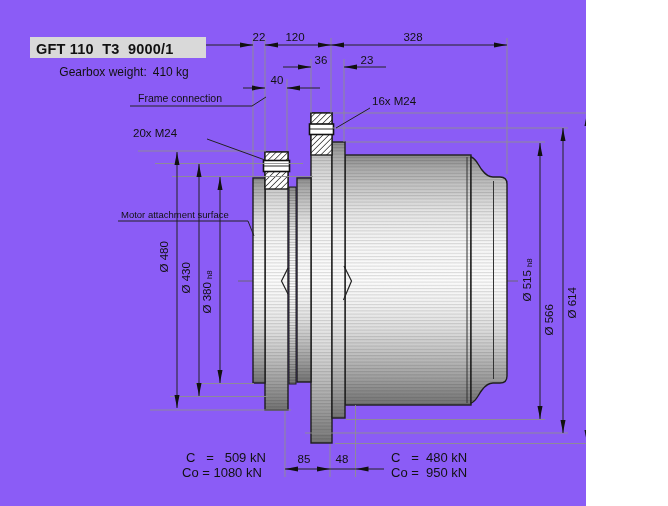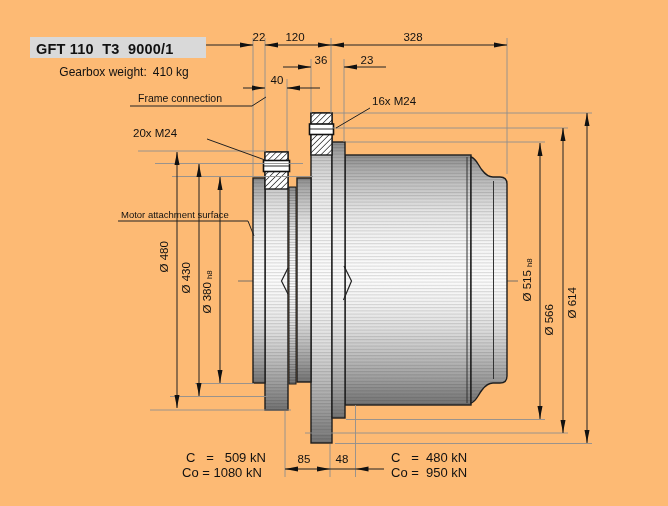--- a/index.html
+++ b/index.html
@@ -1,16 +1,16 @@
 <!DOCTYPE html>
 <html><head>
 <meta charset="utf-8">
 <style>
   html,body{margin:0;padding:0;background:#fff;}
-  #canvas{position:relative;width:668px;height:506px;background:#fdba74;overflow:hidden;
+  #canvas{position:relative;width:586px;height:506px;background:#8b5cf6;overflow:hidden;
           font-family:"Liberation Sans","DejaVu Sans",sans-serif;}
   svg text{white-space:pre;fill:#111;font-family:"Liberation Sans","DejaVu Sans",sans-serif;}
   .dim{font-size:11.5px;}
   .dia{font-size:11.5px;}
   .tol{font-size:8px;}
   .lbl-s{font-size:9.5px;}
   .lbl-m{font-size:10.5px;}
   .lbl-b{font-size:11.5px;}
   .load{font-size:13px;}
   .title-t{font-size:14.5px;font-weight:bold;letter-spacing:.2px;}

